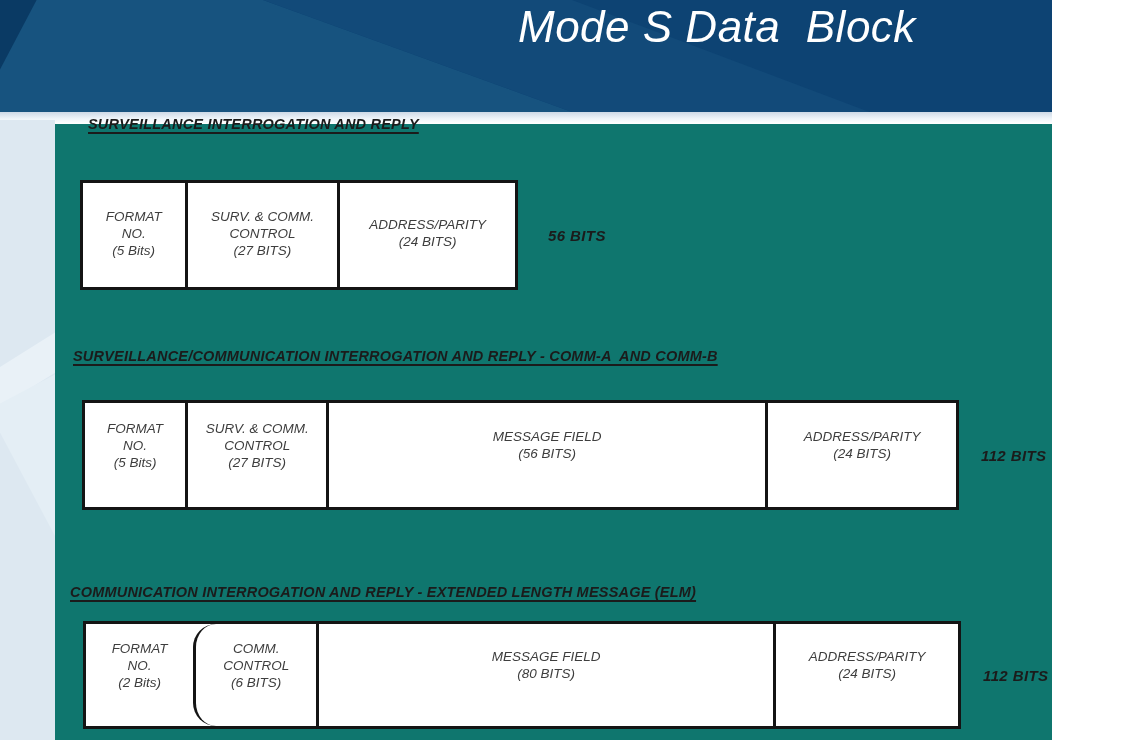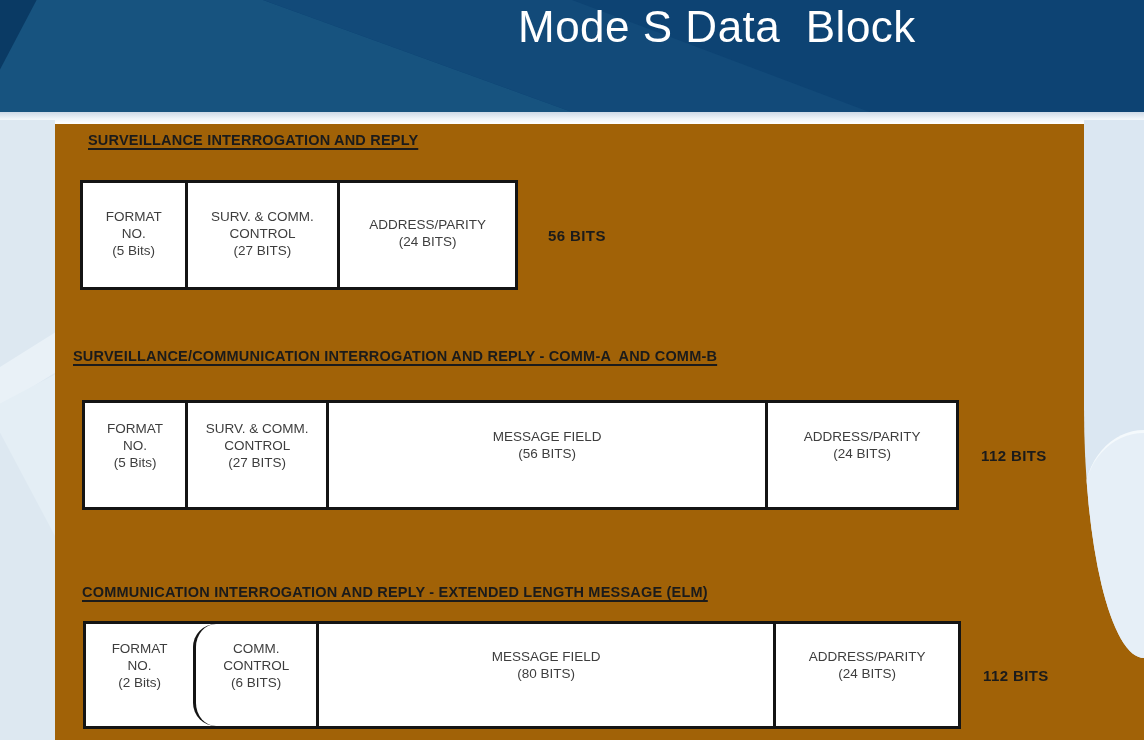--- a/index.html
+++ b/index.html
@@ -1,19 +1,19 @@
 <!DOCTYPE html>
 <html><head>
 <meta charset="utf-8">
 <style>
   * { margin:0; padding:0; box-sizing:border-box; }
   html,body { width:1144px; height:740px; }
   body { font-family:"Liberation Sans", sans-serif; background:#ffffff; overflow:hidden; }
 
-  .slide { position:relative; width:1144px; height:740px; background:#a16207; overflow:hidden; }
+  .slide { position:relative; width:1052px; height:740px; background:#0f766e; overflow:hidden;font-style:italic; }
 
   
   .header { position:absolute; left:0; top:0; width:1144px; height:112px; background:#0d4373; overflow:hidden; }
   .header .swoosh-light {
     position:absolute; inset:0;
     background:#17537f;
     clip-path: polygon(0 0, 23% 0, 50% 100%, 0 100%);
   }
   .header .swoosh-mid {
     position:absolute; inset:0;
@@ -96,21 +96,21 @@
     <div class="swoosh-light"></div>
     <div class="swoosh-mid"></div>
     <div class="swoosh-dark"></div>
   </div>
   <div class="slide-title">Mode S Data  Block</div>
   <div class="header-strip"></div>
 
   <div class="left-band"></div>
   <div class="right-band"></div>
 
-  <div class="diagram-heading" style="left:88px; top:132px;">SURVEILLANCE INTERROGATION AND REPLY</div>
+  <div class="diagram-heading" style="left:88px; top:116px;">SURVEILLANCE INTERROGATION AND REPLY</div>
   <div class="bit-box box-1" style="left:80px; top:180px; width:438px; height:110px;">
     <div class="bit-cell" style="flex-basis:23.5%;">FORMAT
 NO.
 (5 Bits)</div>
     <div class="bit-cell" style="flex-basis:35.4%;">SURV. &amp; COMM.
 CONTROL
 (27 BITS)</div>
     <div class="bit-cell" style="flex:1;">ADDRESS/PARITY
 (24 BITS)</div>
   </div>
@@ -124,21 +124,21 @@
     <div class="bit-cell" style="flex-basis:16.2%;">SURV. &amp; COMM.
 CONTROL
 (27 BITS)</div>
     <div class="bit-cell" style="flex-basis:50.4%;">MESSAGE FIELD
 (56 BITS)</div>
     <div class="bit-cell" style="flex:1;">ADDRESS/PARITY
 (24 BITS)</div>
   </div>
   <div class="bits-label" style="left:981px; top:400px; height:110px;">112 BITS</div>
 
-  <div class="diagram-heading" style="left:70px; top:584px;margin-left:12px;">COMMUNICATION INTERROGATION AND REPLY - EXTENDED LENGTH MESSAGE (ELM)</div>
+  <div class="diagram-heading" style="left:70px; top:584px;">COMMUNICATION INTERROGATION AND REPLY - EXTENDED LENGTH MESSAGE (ELM)</div>
   <div class="bit-box box-3" style="left:83px; top:621px; width:878px; height:108px;">
     <div class="bit-cell" style="flex-basis:12.3%;">FORMAT
 NO.
 (2 Bits)</div>
     <div class="bit-cell" style="flex-basis:14.1%;border-radius:23px;">COMM.
 CONTROL
 (6 BITS)</div>
     <div class="bit-cell" style="flex-basis:52.4%;">MESSAGE FIELD
 (80 BITS)</div>
     <div class="bit-cell" style="flex:1;">ADDRESS/PARITY

